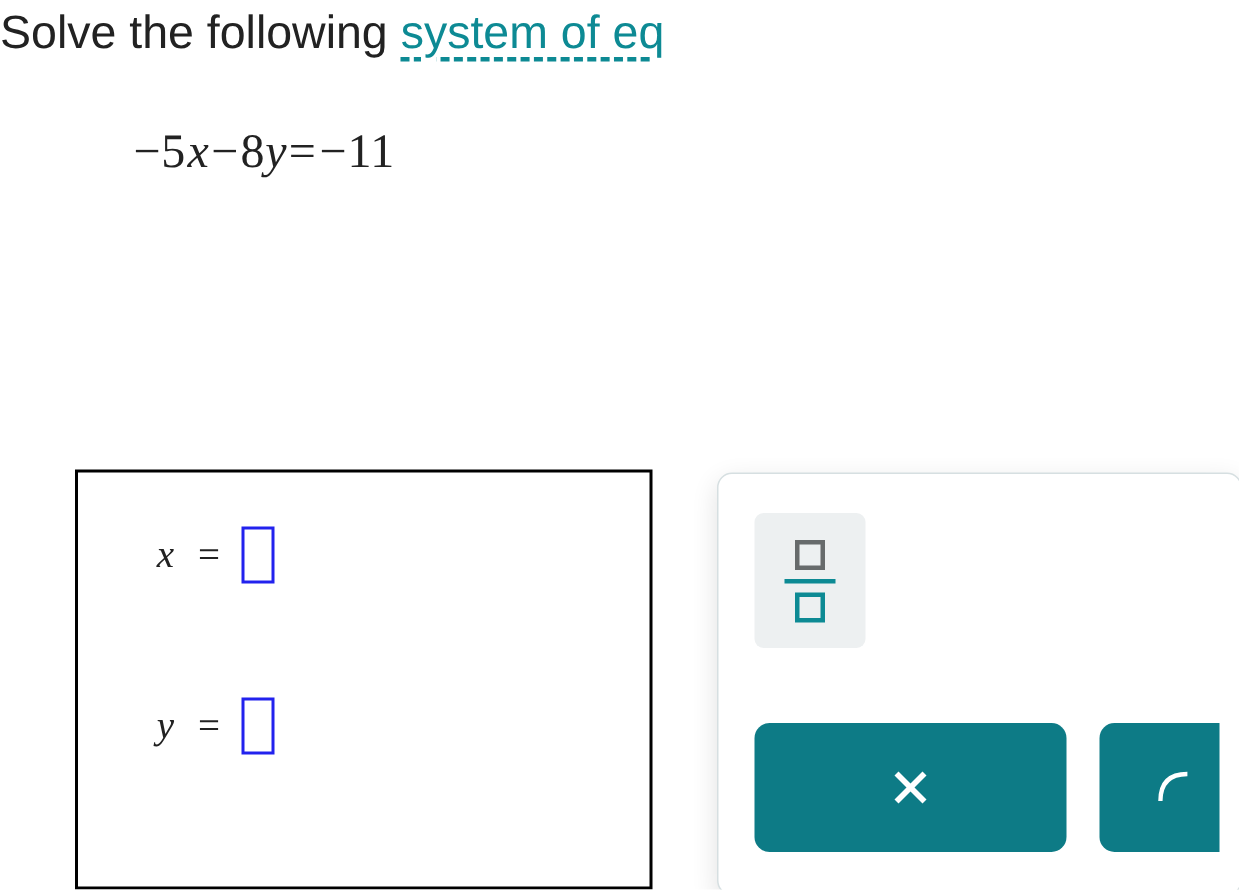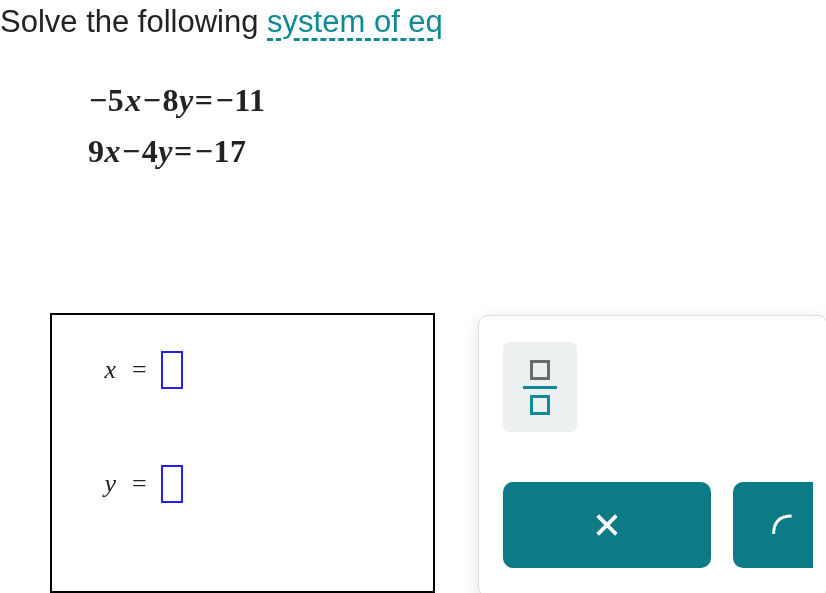--- a/index.html
+++ b/index.html
@@ -31,21 +31,20 @@
     .equations {
       margin-top: 42px;
       margin-left: 88px;
       font-family: 'Times New Roman', Times, serif;
       font-size: 32px;
       color: #222222;
     }
     .equation-row {
       margin-bottom: 14px;
       letter-spacing: 0.5px;
-      font-weight: bold;
     }
     .equation-row .var {
       font-style: italic;
     }
     .equation-row .num {
       font-style: normal;
     }
     .equation-row .op {
       font-style: normal;
       margin: 0 1px;
@@ -173,23 +172,20 @@
 </head>
 <body>
 
 <div class="prompt-text">
   <span>Solve the following </span><span class="prompt-link">system of eq</span>
 </div>
 
 <div class="equations">
   <div class="equation-row">
     <span class="op">−5</span><span class="var">x</span><span class="op">−</span><span class="num">8</span><span class="var">y</span><span class="op">=</span><span class="op">−11</span>
-  </div>
-  <div class="equation-row">
-    <span class="num">9</span><span class="var">x</span><span class="op">−</span><span class="num">4</span><span class="var">y</span><span class="op">=</span><span class="op">−17</span>
   </div>
 </div>
 
 <div class="answer-area">
   <div class="answer-row">
     <span class="answer-var">x</span>
     <span class="answer-eq">=</span>
     <div class="answer-input"></div>
   </div>
   <div class="answer-row">

